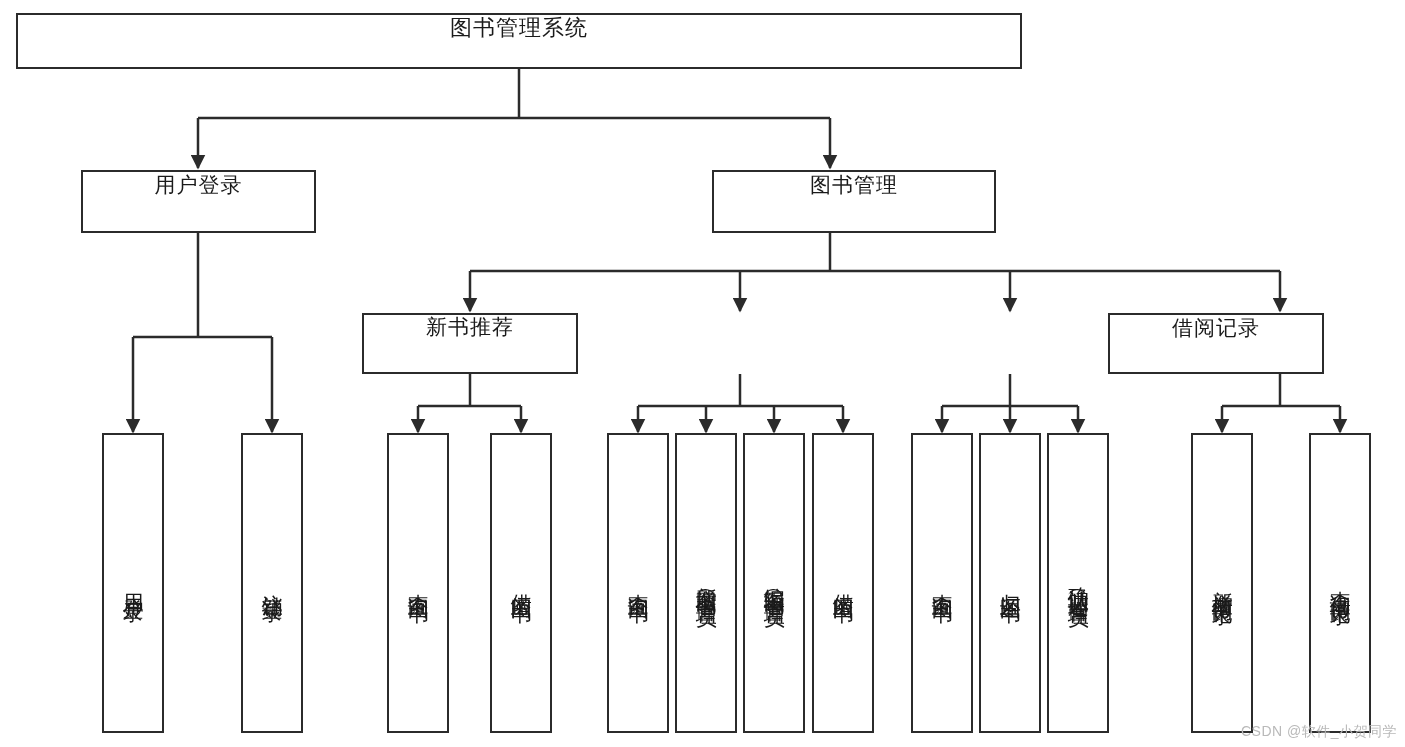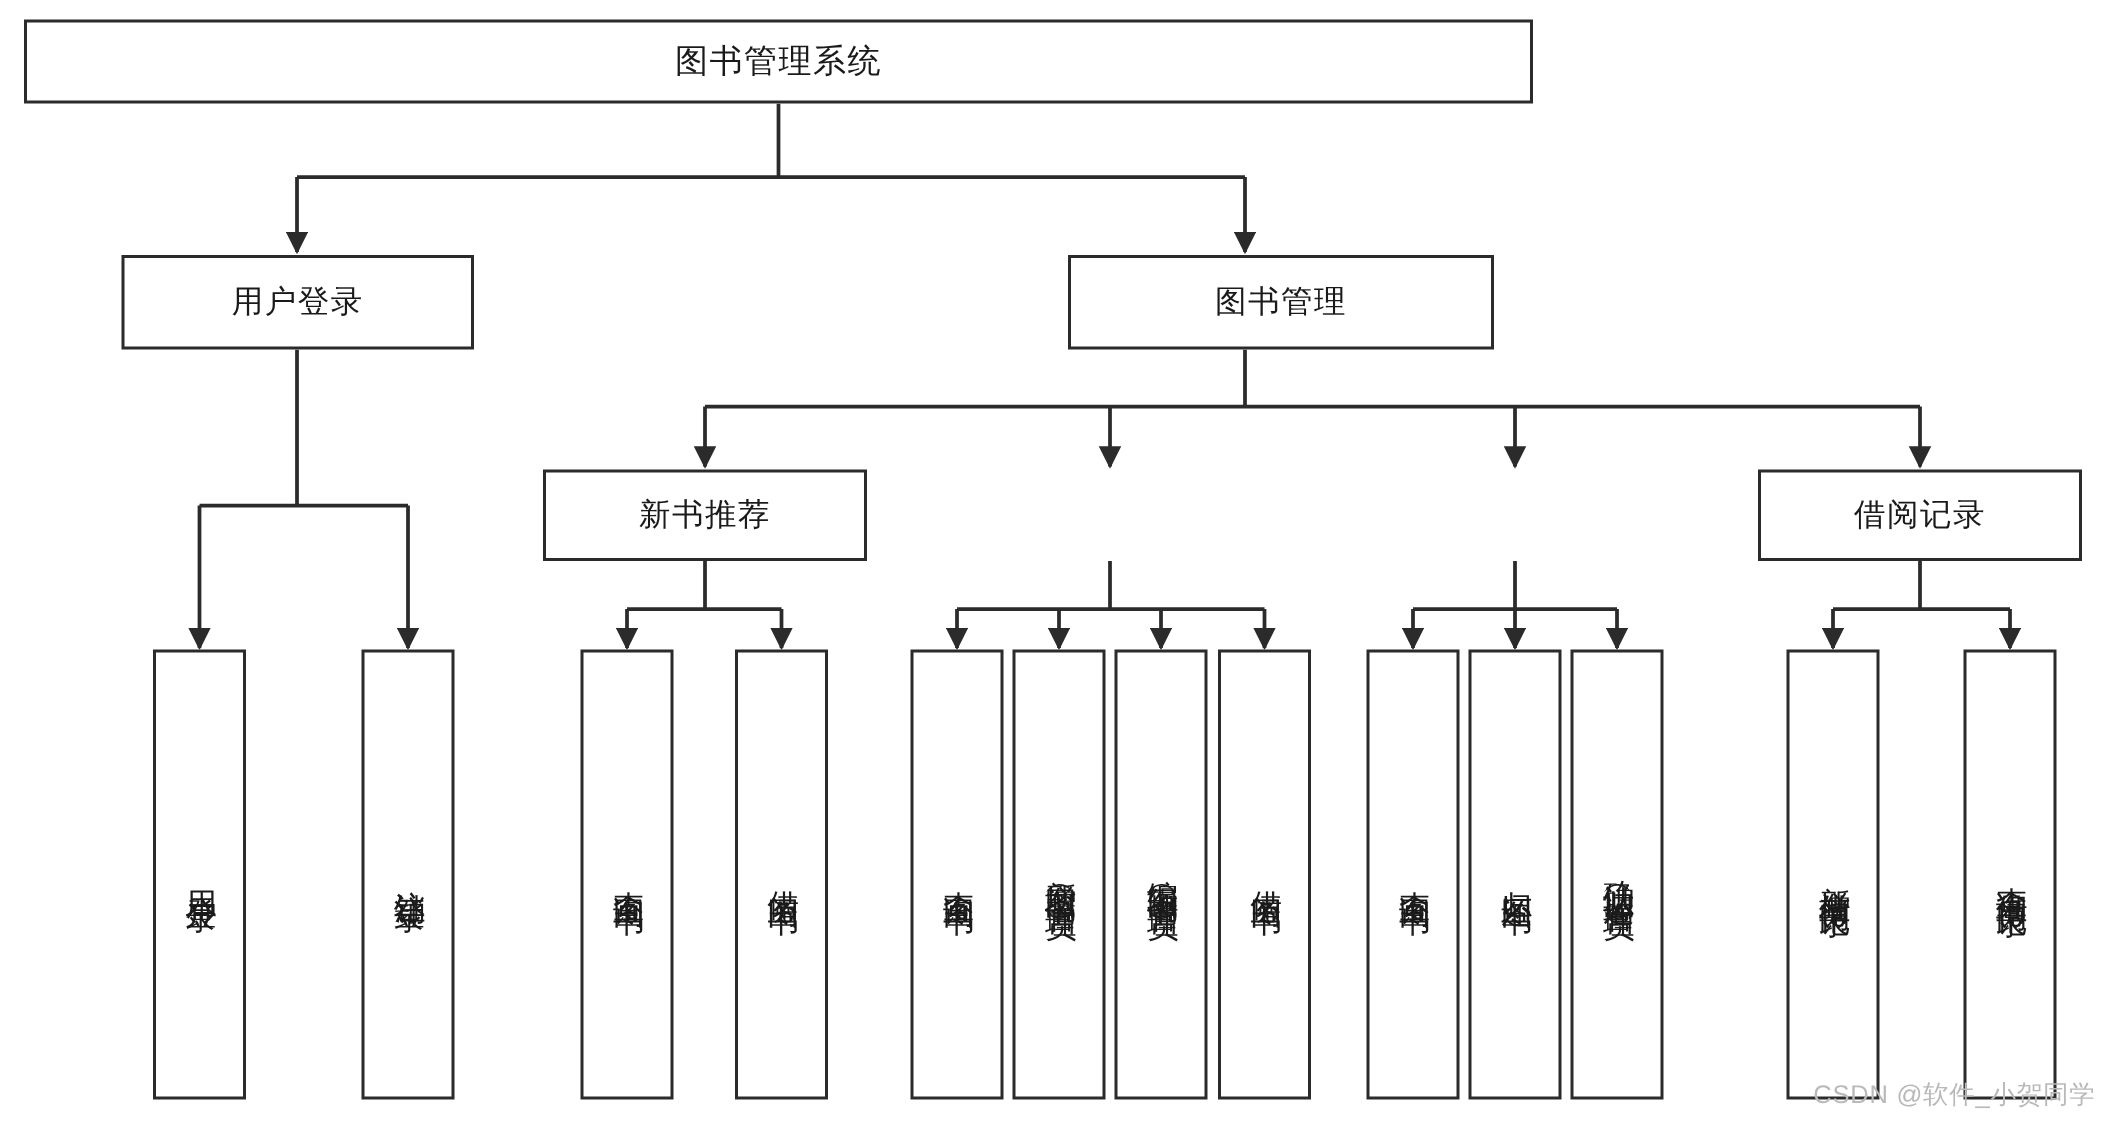--- a/index.html
+++ b/index.html
@@ -25,21 +25,20 @@
     width: 1405px;
     height: 747px;
     pointer-events: none;
   }
   .node {
     position: absolute;
     box-sizing: border-box;
     border: 2px solid #2b2b2b;
     background: #ffffff;
     display: flex;
-    align-items: center;
     justify-content: center;
     color: #1a1a1a;
   }
   .node.horiz .label {
     font-size: 21px;
     line-height: 1.2;
     letter-spacing: 1px;
     white-space: nowrap;
   }
   .node.vert {
@@ -55,21 +54,21 @@
     white-space: nowrap;
     text-align: center;
   }
   .node.root .label {
     font-size: 22px;
   }
   #watermark {
     position: absolute;
     right: 8px;
     bottom: 6px;
-    font-size: 17px;
+    font-size: 14px;
     color: #b9b9b9;
     letter-spacing: 0.5px;
     white-space: nowrap;
     user-select: none;
   }
 </style>
 </head>
 <body>
 
 <div id="canvas">
@@ -138,21 +137,21 @@
   <div class="node horiz" style="left:712px; top:170px; width:284px; height:63px;">
     <span class="label">图书管理</span>
   </div>
 
   <div class="node horiz" style="left:362px; top:313px; width:216px; height:61px;font-family:Liberation Serif, serif;">
     <span class="label">新书推荐</span>
   </div>
 
 
 
-  <div class="node horiz" style="left:1172px; top:313px; width:216px; height:61px;">
+  <div class="node horiz" style="left:1108px; top:313px; width:216px; height:61px;">
     <span class="label">借阅记录</span>
   </div>
 
   <div class="node vert" style="left:102px; top:433px; width:62px; height:300px;">
     <span class="label">用户登录</span>
   </div>
   <div class="node vert" style="left:241px; top:433px; width:62px; height:300px;">
     <span class="label">注销登录</span>
   </div>
 

